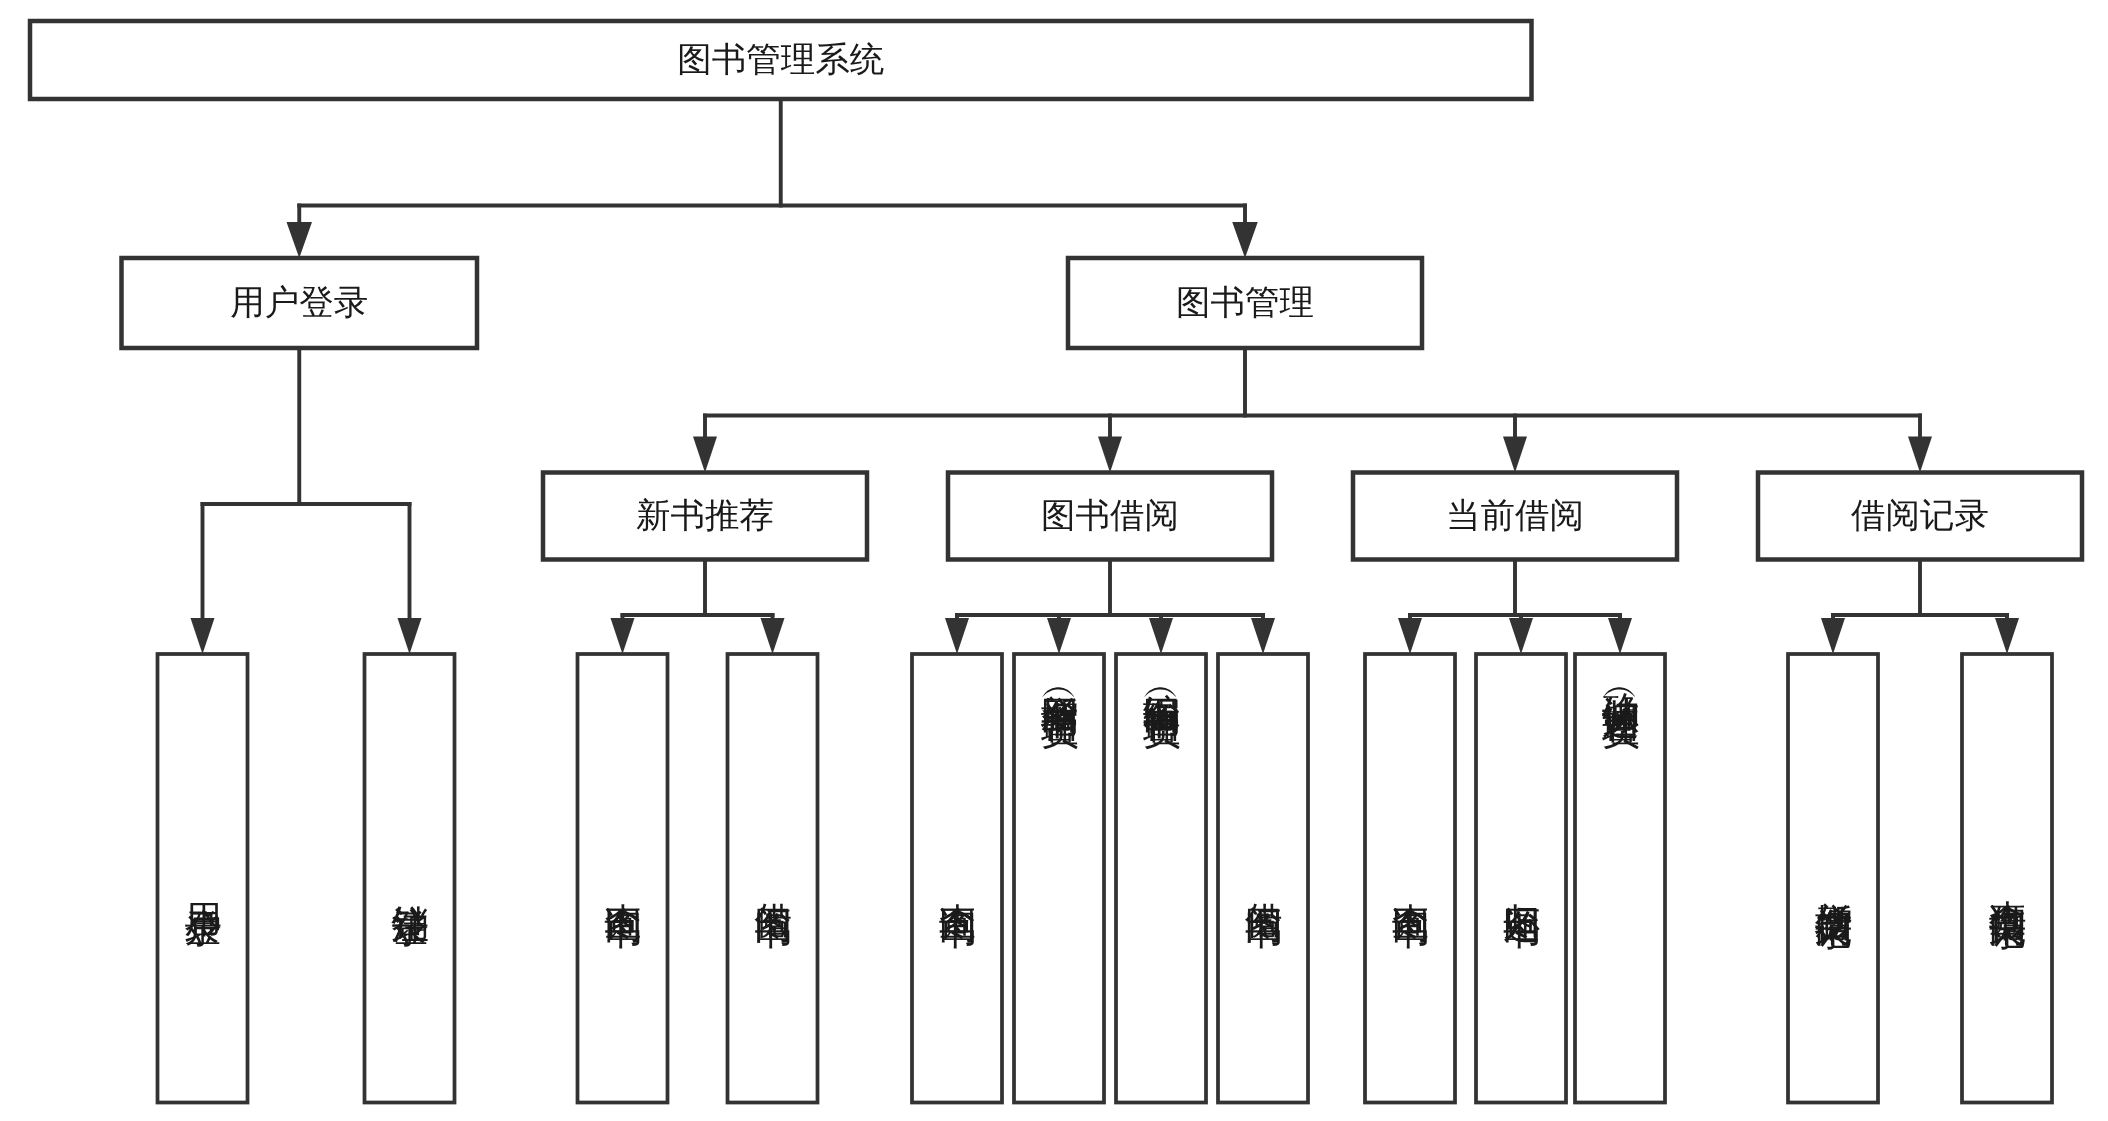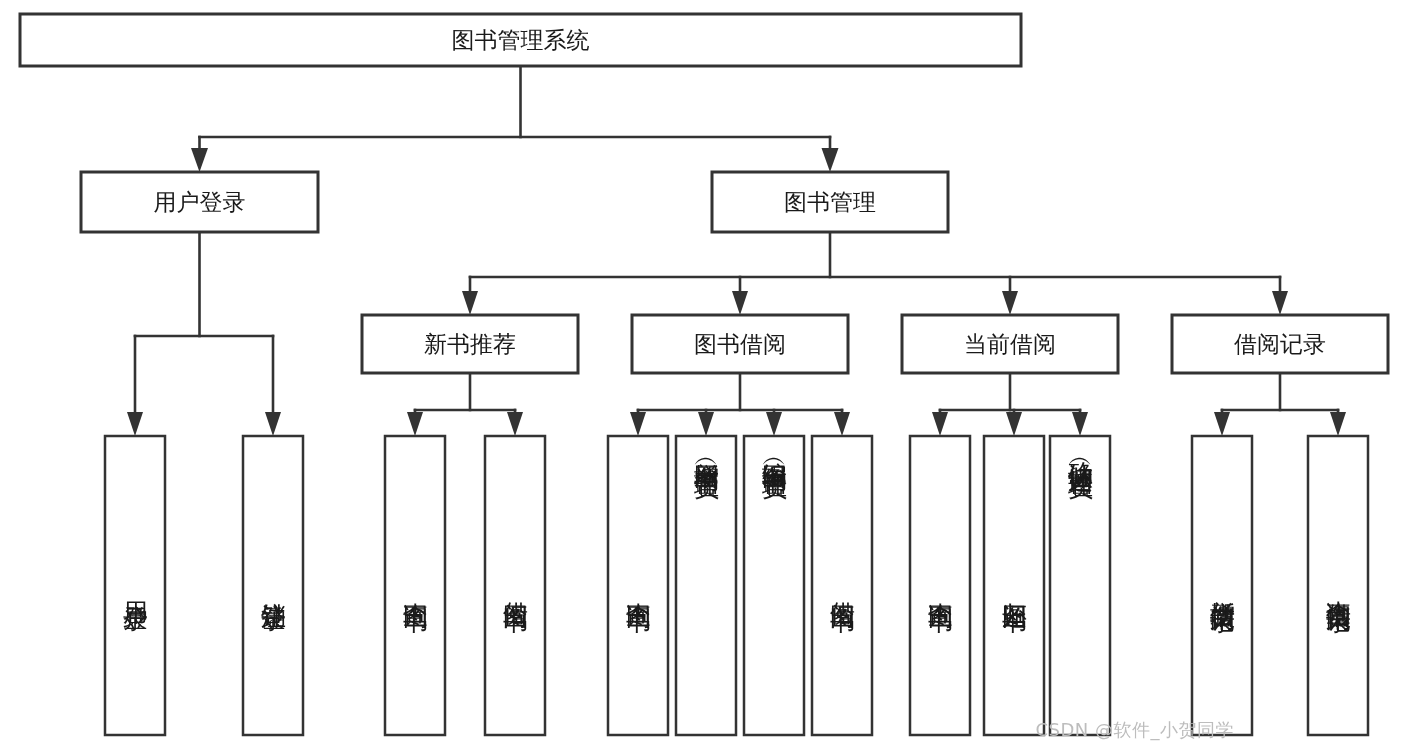--- a/index.html
+++ b/index.html
@@ -243,15 +243,14 @@
   <div class="leaf-label-wrap" style="left:1050px; top:442px; width:60px; height:293px; align-items:flex-start;">
     <span class="leaf-label">确认归还（管理员）</span>
   </div>
   <div class="leaf-label-wrap" style="left:1192px; top:436px; width:60px; height:299px;">
     <span class="leaf-label">新增借阅记录</span>
   </div>
   <div class="leaf-label-wrap" style="left:1308px; top:436px; width:60px; height:299px;">
     <span class="leaf-label">查询借阅记录</span>
   </div>
 
-  <div class="watermark">CSDN @软件_小贺同学</div>
 
 </div>
 
 </body></html>

